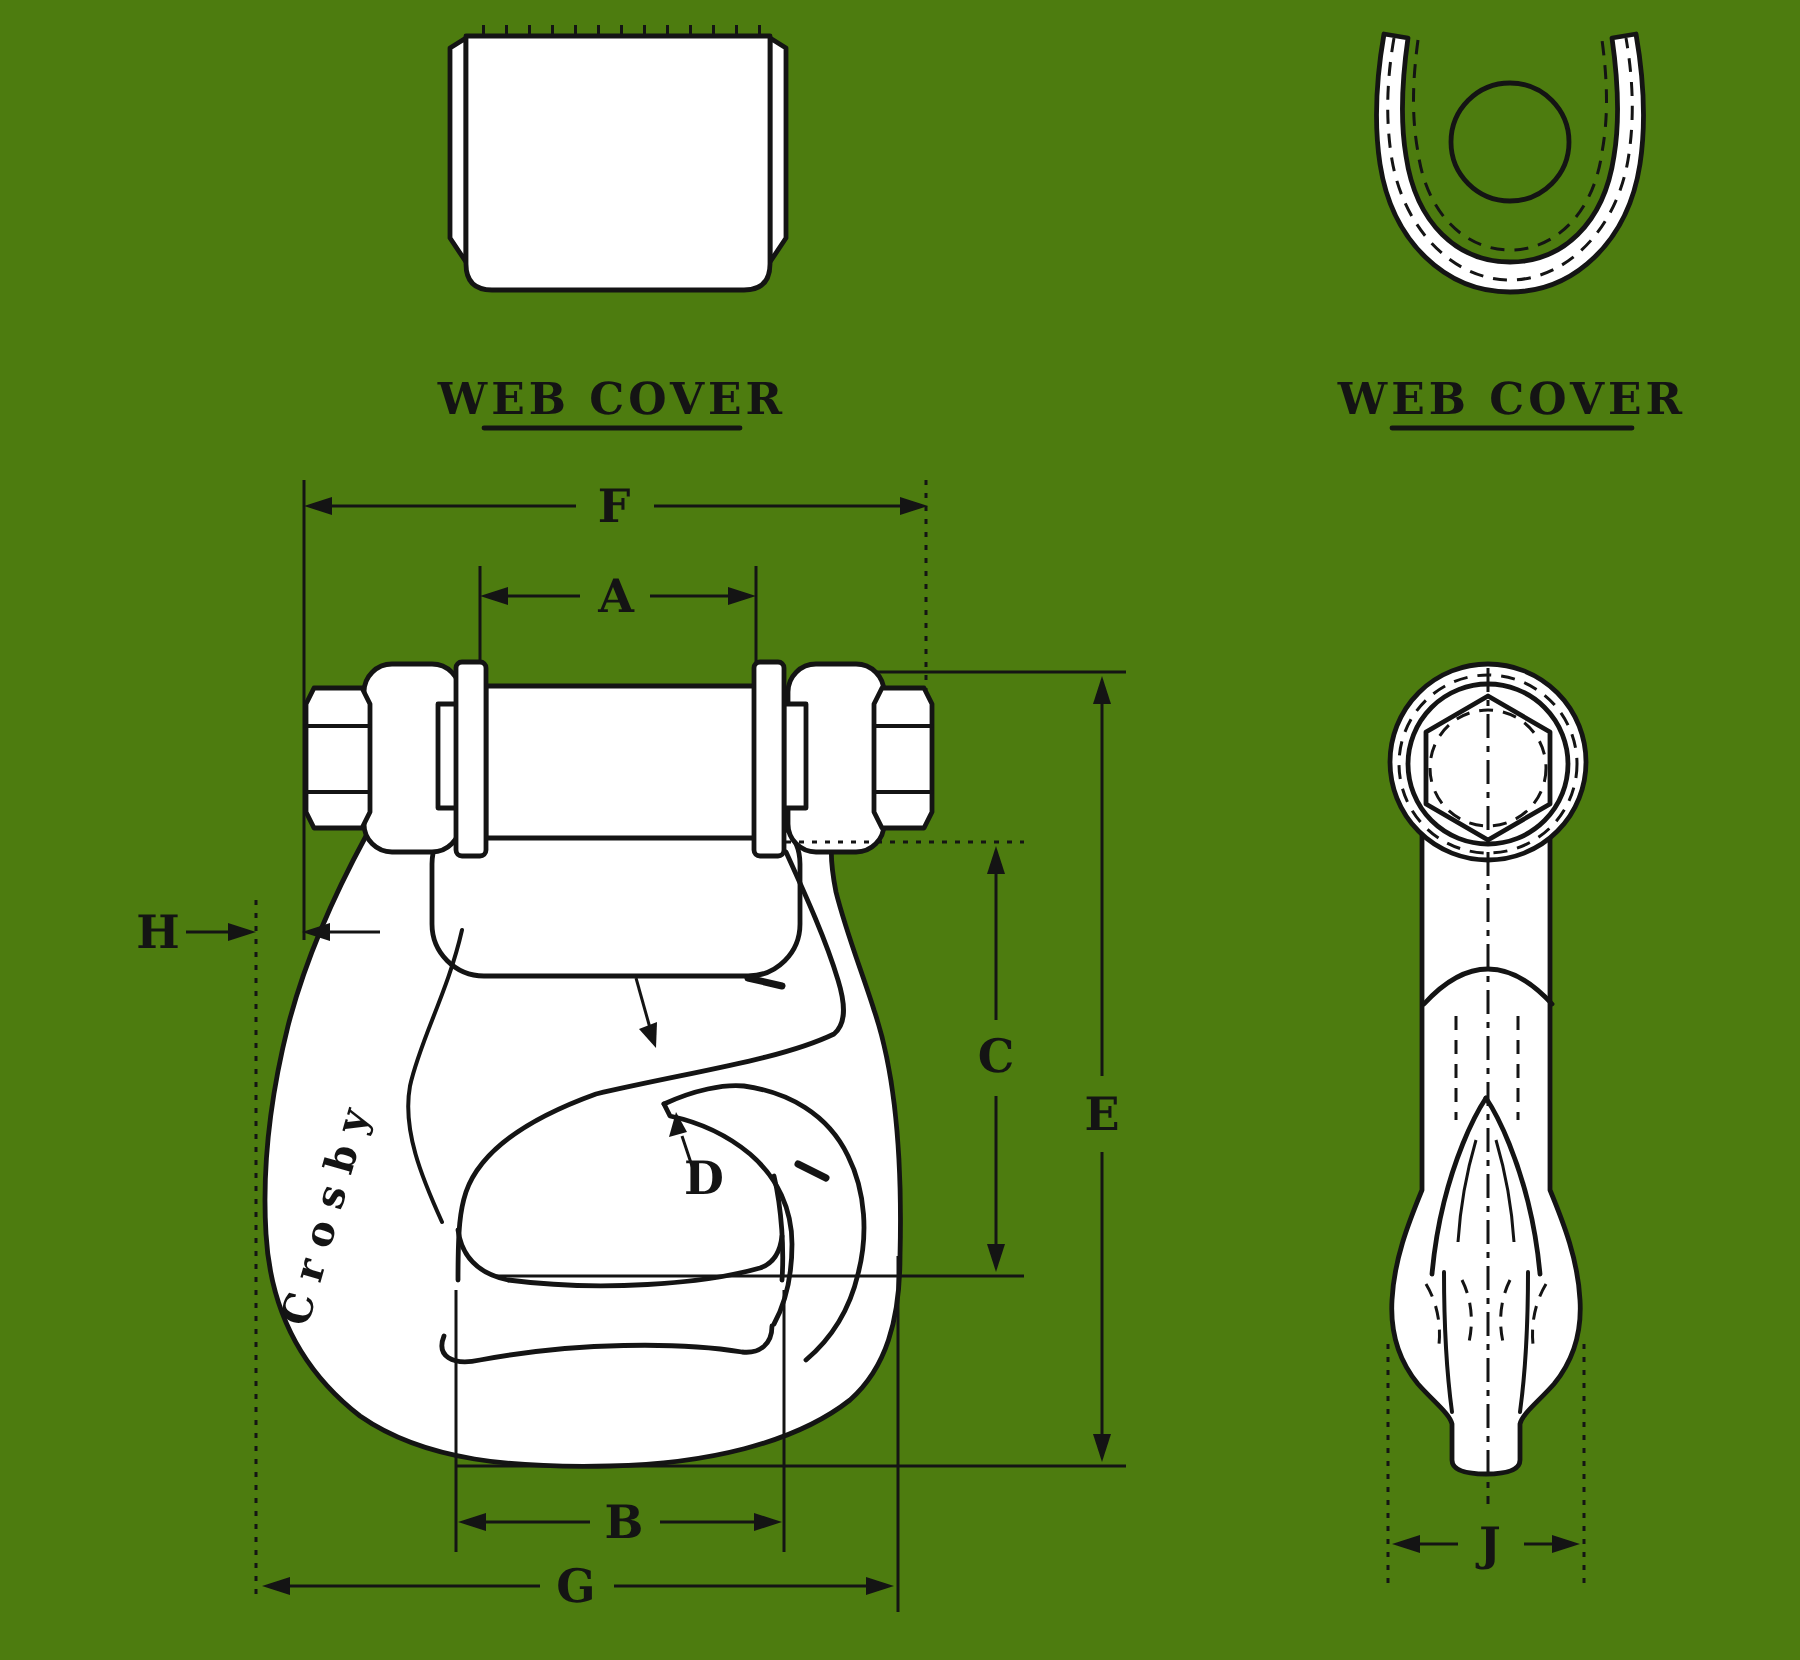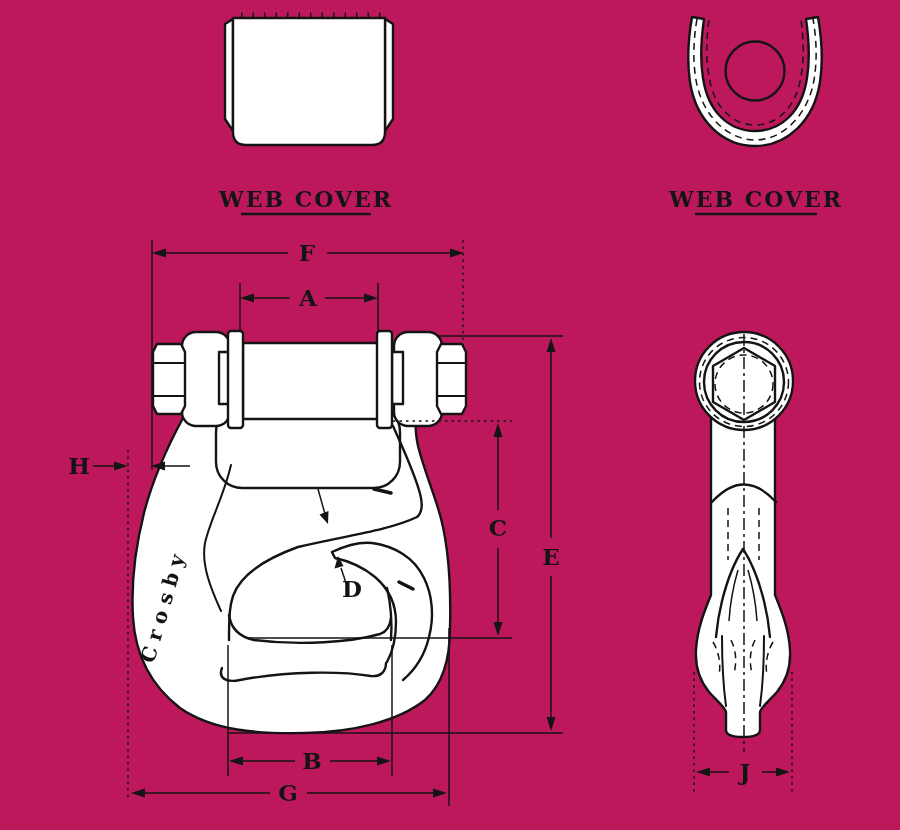--- a/index.html
+++ b/index.html
@@ -1,16 +1,16 @@
 <!DOCTYPE html>
 <html><head>
 <meta charset="utf-8">
 <style>
   html,body{margin:0;padding:0;background:#fff;}
-  #stage{position:relative;width:900px;height:830px;background:#be185d;overflow:hidden;}
+  #stage{position:relative;width:900px;height:830px;background:#4d7c0f;overflow:hidden;}
   svg text{font-family:"DejaVu Serif","Liberation Serif",serif;font-weight:bold;fill:#141414;}
   .s    {stroke:#141414;fill:none;stroke-width:2.4;stroke-linecap:round;stroke-linejoin:round;}
   .s2   {stroke:#141414;fill:none;stroke-width:2;stroke-linecap:round;stroke-linejoin:round;}
   .sf   {stroke:#141414;fill:#ffffff;stroke-width:2.4;stroke-linejoin:round;}
   .thin {stroke:#141414;fill:none;stroke-width:1.5;}
   .dash {stroke-dasharray:7,5;}
   .dot  {stroke-dasharray:2.5,4;}
   .cl   {stroke-dasharray:12,4,3,4;}
   .arrow{fill:#141414;stroke:none;}
   .dimtext{font-size:23px;text-anchor:middle;}

